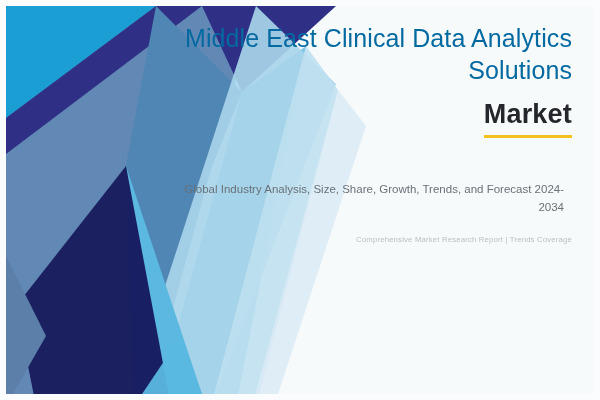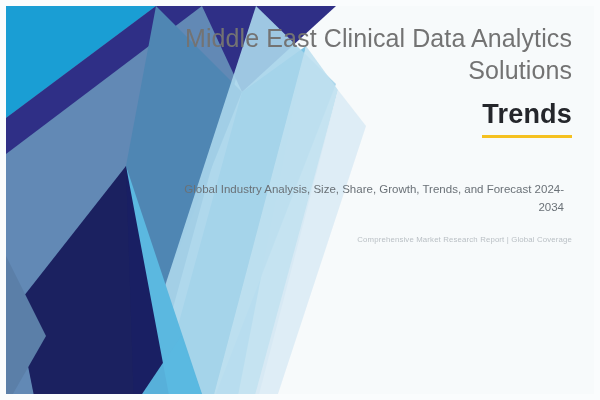--- a/index.html
+++ b/index.html
@@ -43,21 +43,21 @@
     right: 22px;
     top: 16px;
     width: 420px;
     text-align: right;
     z-index: 5;
   }
 
   .title {
     font-size: 25px;
     line-height: 1.28;
-    color: #737373;
+    color: #0369a1;
     font-weight: 400;
     letter-spacing: 0.1px;
     margin: 0;
   }
 
   .market-wrap {
     margin-top: 14px;
     display: block;
   }
   .market {
@@ -127,22 +127,22 @@
       <polygon points="128,400 200,400 175,330" fill="#5bb8e0" opacity="0.95"></polygon>
 
     </svg>
   </div>
 
   <div class="content">
 
     <h1 class="title">Middle East Clinical Data Analytics Solutions</h1>
 
     <div class="market-wrap">
-      <span class="market">Trends</span>
+      <span class="market">Market</span>
     </div>
 
     <p class="subtitle">Global Industry Analysis, Size, Share, Growth, Trends, and Forecast 2024-2034</p>
 
-    <p class="caption">Comprehensive Market Research Report | Global Coverage</p>
+    <p class="caption">Comprehensive Market Research Report | Trends Coverage</p>
 
   </div>
 
 </div>
 
 </body></html>

